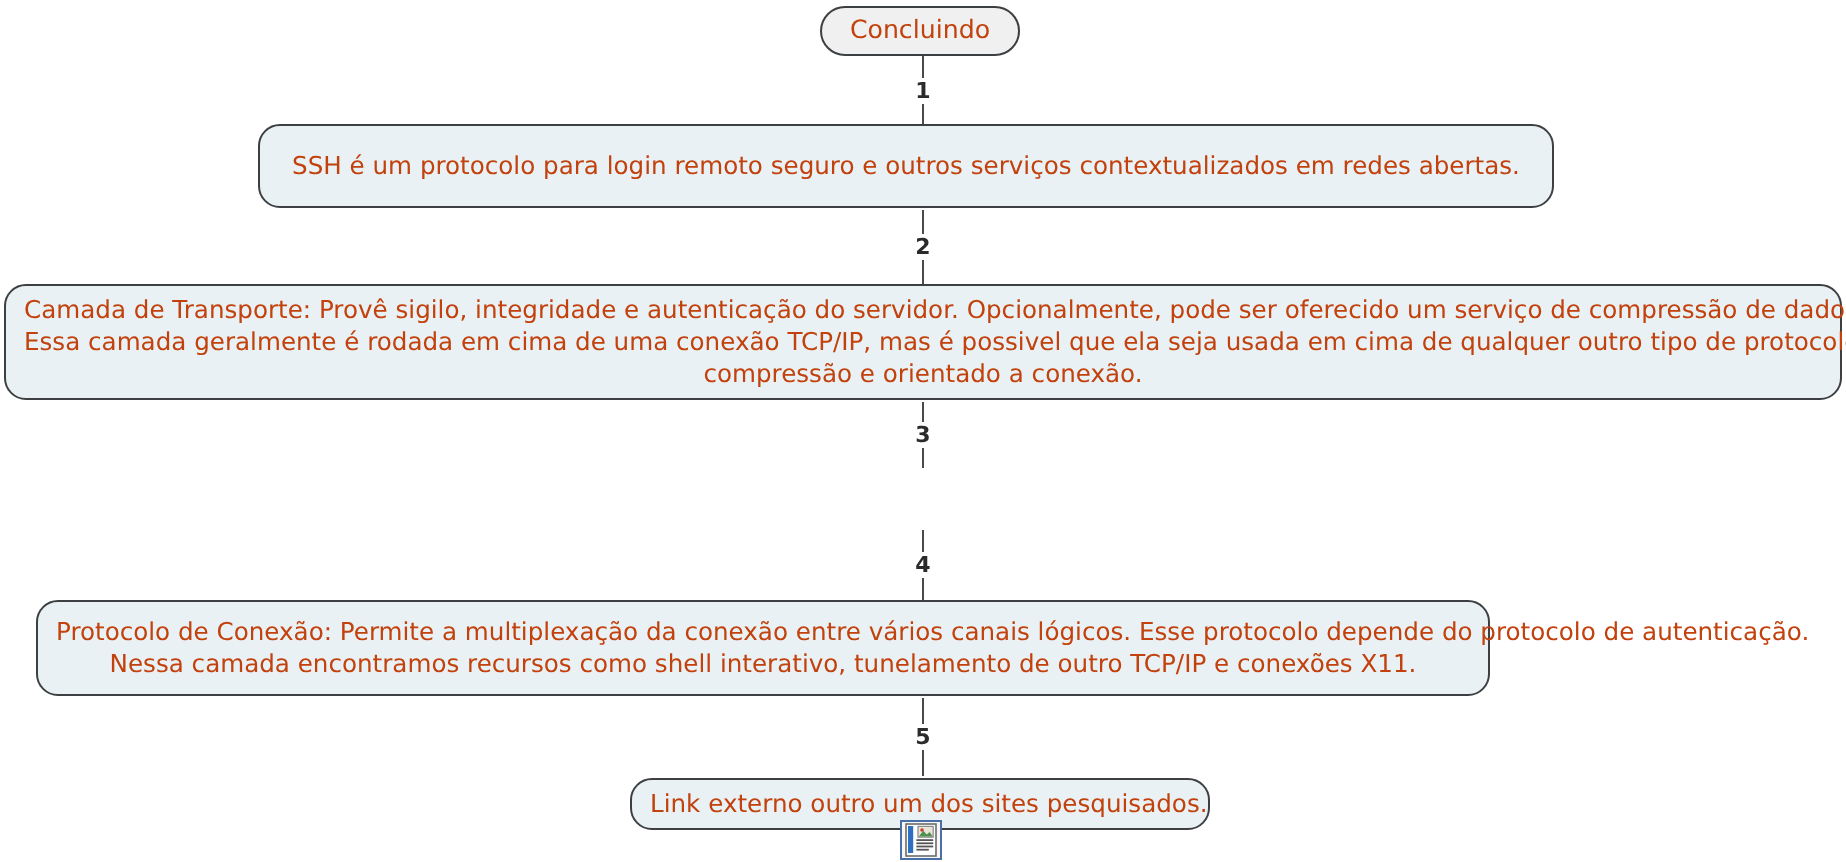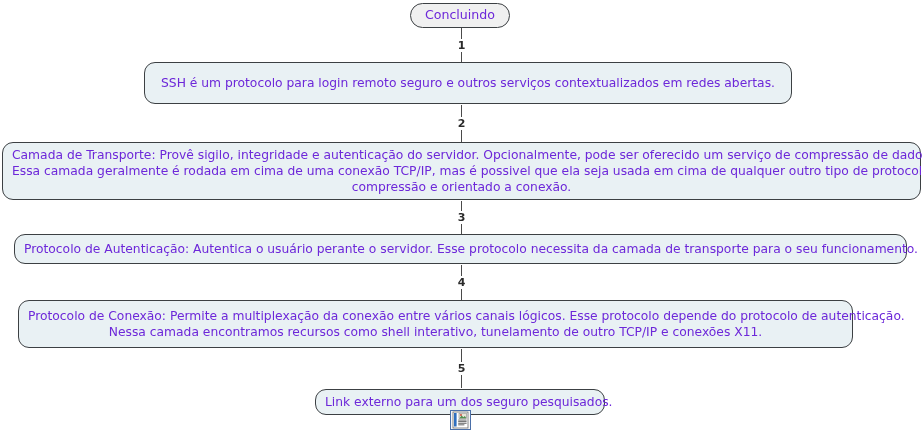--- a/index.html
+++ b/index.html
@@ -28,37 +28,37 @@
     border: 1px solid #3c4043;
     border-radius: 11px;
     background: #e9f1f4;
     text-align: center;
     display: flex;
     align-items: center;
     justify-content: center;
     padding: 3px 9px;
     line-height: 1.32;
     font-size: 12.3px;
-    color: #6d28d9;
+    color: #c2410c;
   }
   .node .lines { width: 100%; }
   .node .line { display: block; white-space: pre; }
 
   .node.terminal {
     background: #f0f0f0;
     border-radius: 13px;
     font-size: 12.6px;
   }
 
   
   #node-concluindo { left: 410px;  top: 3px;   width: 100px; height: 25px; }
-  #node-ssh        { left: 144px;  top: 62px;  width: 648px; height: 42px; }
+  #node-ssh        { left: 129px;  top: 62px;  width: 648px; height: 42px; }
   #node-transporte { left: 2px;    top: 142px; width: 919px; height: 58px; }
   #node-autent     { left: 14px;   top: 234px; width: 893px; height: 30px; }
-  #node-conexao    { left: 18px;   top: 300px; width: 835px; height: 48px; }
+  #node-conexao    { left: 18px;   top: 300px; width: 727px; height: 48px; }
   #node-link       { left: 315px;  top: 389px; width: 290px; height: 26px; }
 
   
   .connector {
     position: absolute;
     left: 0;
     width: 923px;
     display: flex;
     flex-direction: column;
     align-items: center;
@@ -139,25 +139,20 @@
       <span class="line">compressão e orientado a conexão.</span>
     </span>
   </div>
 
   <div class="connector" id="conn-3">
     <span class="seg"></span>
     <span class="num">3</span>
     <span class="seg"></span>
   </div>
 
-  <div class="node" id="node-autent">
-    <span class="lines">
-      <span class="line">Protocolo de Autenticação: Autentica o usuário perante o servidor. Esse protocolo necessita da camada de transporte para o seu funcionamento.</span>
-    </span>
-  </div>
 
   <div class="connector" id="conn-4">
     <span class="seg"></span>
     <span class="num">4</span>
     <span class="seg"></span>
   </div>
 
   <div class="node" id="node-conexao">
     <span class="lines">
       <span class="line">Protocolo de Conexão: Permite a multiplexação da conexão entre vários canais lógicos. Esse protocolo depende do protocolo de autenticação.</span>
@@ -166,21 +161,21 @@
   </div>
 
   <div class="connector" id="conn-5">
     <span class="seg"></span>
     <span class="num">5</span>
     <span class="seg"></span>
   </div>
 
   <div class="node" id="node-link">
     <span class="lines">
-      <span class="line">Link externo para um dos seguro pesquisados.</span>
+      <span class="line">Link externo outro um dos sites pesquisados.</span>
     </span>
   </div>
 
   <div id="link-icon-wrap">
     <svg class="doc-icon" viewBox="0 0 21 20" xmlns="http://www.w3.org/2000/svg">
       <rect x="0.5" y="0.5" width="20" height="19" fill="#f7f7f7" stroke="#4a6fa8" stroke-width="1"></rect>
       <rect x="3" y="2" width="15" height="16" fill="#ffffff" stroke="#6b6b6b" stroke-width="0.8"></rect>
       <rect x="4" y="3" width="2.6" height="13.5" fill="#2f6fbf"></rect>
       <rect x="9" y="3.2" width="7.6" height="5.4" fill="#e8e4d8" stroke="#8a8a8a" stroke-width="0.6"></rect>
       <circle cx="11" cy="5" r="0.9" fill="#cf3b2e"></circle>

